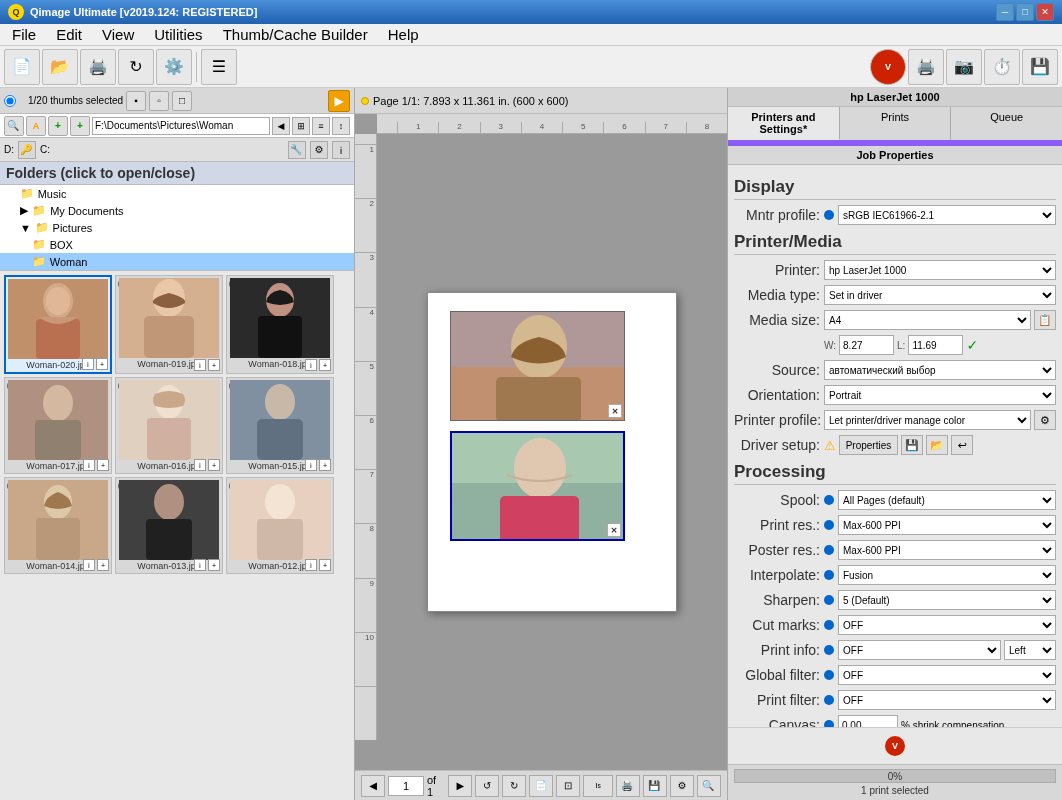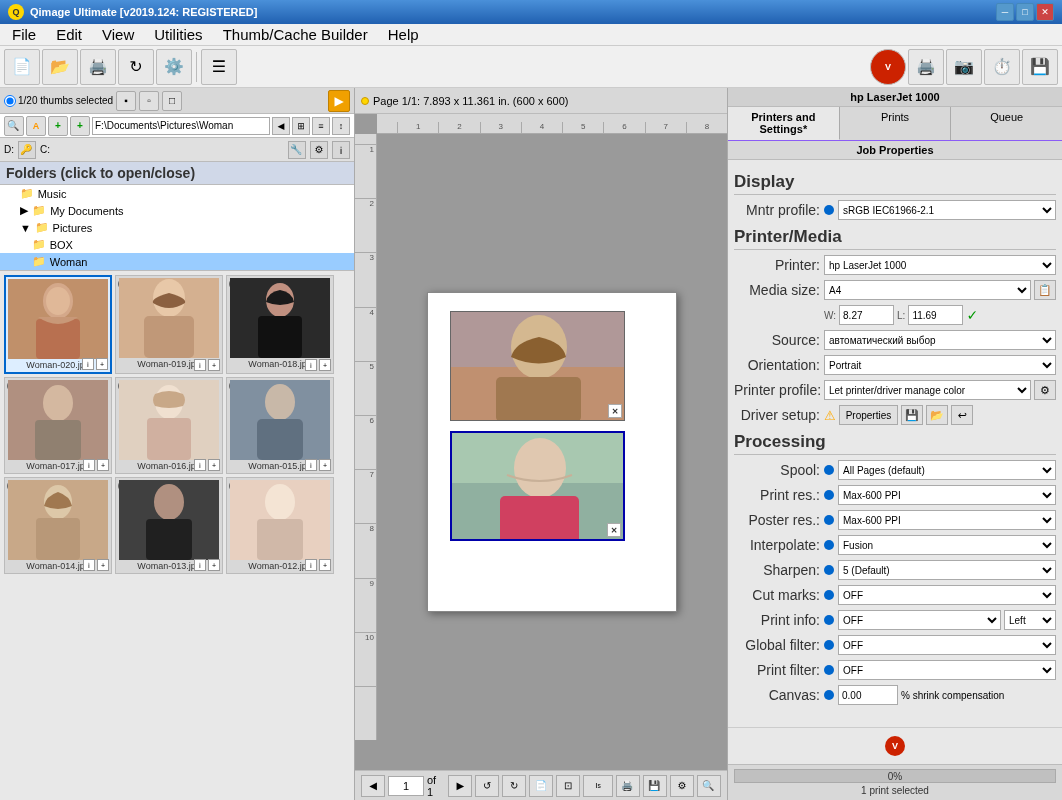--- a/index.html
+++ b/index.html
@@ -24,21 +24,21 @@
     .tb-spacer { flex: 1; }
     
     
     .main-layout { display: flex; height: calc(800px - 24px - 22px - 42px); }
     
     
     .left-panel { width: 355px; display: flex; flex-direction: column; background: #e8e8e8; border-right: 1px solid #aaa; }
     
     
     .thumb-bar { background: #d8d8d8; padding: 2px 4px; display: flex; align-items: center; gap: 3px; border-bottom: 1px solid #bbb; height: 26px; }
-    .thumb-bar-radio { display: flex; align-items: center; gap: 2px; font-size: 10px; }
+    .thumb-bar-radio { display: flex; align-items: center; gap: 12px; font-size: 10px; }
     .nav-btn { width: 20px; height: 20px; background: #e0e0e0; border: 1px solid #aaa; cursor: pointer; display: flex; align-items: center; justify-content: center; font-size: 10px; border-radius: 2px; }
     .arrow-btn { background: #f0a000; border: 1px solid #c08000; color: white; width: 22px; height: 22px; cursor: pointer; display: flex; align-items: center; justify-content: center; font-size: 12px; border-radius: 2px; margin-left: auto; }
     
     
     .path-bar { background: #ffffff; padding: 2px 4px; display: flex; align-items: center; gap: 2px; border-bottom: 1px solid #bbb; height: 24px; }
     .path-input { flex: 1; height: 18px; border: 1px solid #aaa; font-size: 10px; padding: 0 2px; background: white; }
     .path-btn { width: 18px; height: 18px; background: #e0e0e0; border: 1px solid #aaa; cursor: pointer; display: flex; align-items: center; justify-content: center; font-size: 9px; }
     
     
     .drive-bar { background: #e0e0e0; padding: 2px 4px; display: flex; align-items: center; gap: 4px; border-bottom: 1px solid #bbb; height: 24px; font-size: 10px; }
@@ -83,21 +83,21 @@
     
     .preview-bottom { background: #d8d8d8; height: 30px; display: flex; align-items: center; padding: 0 6px; gap: 3px; border-top: 1px solid #bbb; }
     .page-input { width: 36px; height: 20px; border: 1px solid #aaa; text-align: center; font-size: 11px; }
     .pv-btn { width: 24px; height: 22px; background: #e0e0e0; border: 1px solid #aaa; cursor: pointer; display: flex; align-items: center; justify-content: center; font-size: 10px; }
     
     
     .right-panel { width: 335px; background: #e8e8e8; border-left: 1px solid #aaa; display: flex; flex-direction: column; }
     
     .right-header { background: #d0d0d0; padding: 3px 8px; font-size: 11px; text-align: center; font-weight: bold; border-bottom: 1px solid #bbb; }
     
-    .right-tabs { display: flex; background: #c8c8c8; border-bottom: 1px solid #8b5cf6; }
+    .right-tabs { display: flex; background: #c8c8c8; border-bottom: 6px solid #8b5cf6; }
     .right-tab { flex: 1; padding: 4px 6px; font-size: 11px; text-align: center; cursor: pointer; border-right: 1px solid #aaa; background: #d8d8d8; }
     .right-tab:last-child { border-right: none; }
     .right-tab.active { background: #e8e8e8; border-bottom: 1px solid #e8e8e8; font-weight: bold; }
     
     .right-content { flex: 1; overflow-y: auto; padding: 6px; background: #e8e8e8; }
     
     .section-header { font-weight: bold; font-size: 17px; color: #333; margin: 6px 0 4px 0; padding-bottom: 2px; border-bottom: 1px solid #bbb; }
     
     .field-row { display: flex; align-items: center; margin-bottom: 3px; min-height: 22px; }
     .field-label { font-size: 14px; color: #333; text-align: right; padding-right: 4px; white-space: nowrap; }
@@ -530,20 +530,28 @@
 
       <div class="field-row">
         <span class="field-label w90">Printer:</span>
         <div class="field-value">
           <select class="field-select">
             <option>hp LaserJet 1000</option>
           </select>
         </div>
       </div>
 
+      <div class="field-row">
+        <span class="field-label w90">Media type:</span>
+        <div class="field-value">
+          <select class="field-select">
+            <option>Set in driver</option>
+          </select>
+        </div>
+      </div>
 
       <div class="field-row">
         <span class="field-label w90">Media size:</span>
         <div class="inline-group">
           <select class="field-select" style="flex:1;">
             <option>A4</option>
           </select>
           <div class="icon-btn-sm">📋</div>
         </div>
       </div>

